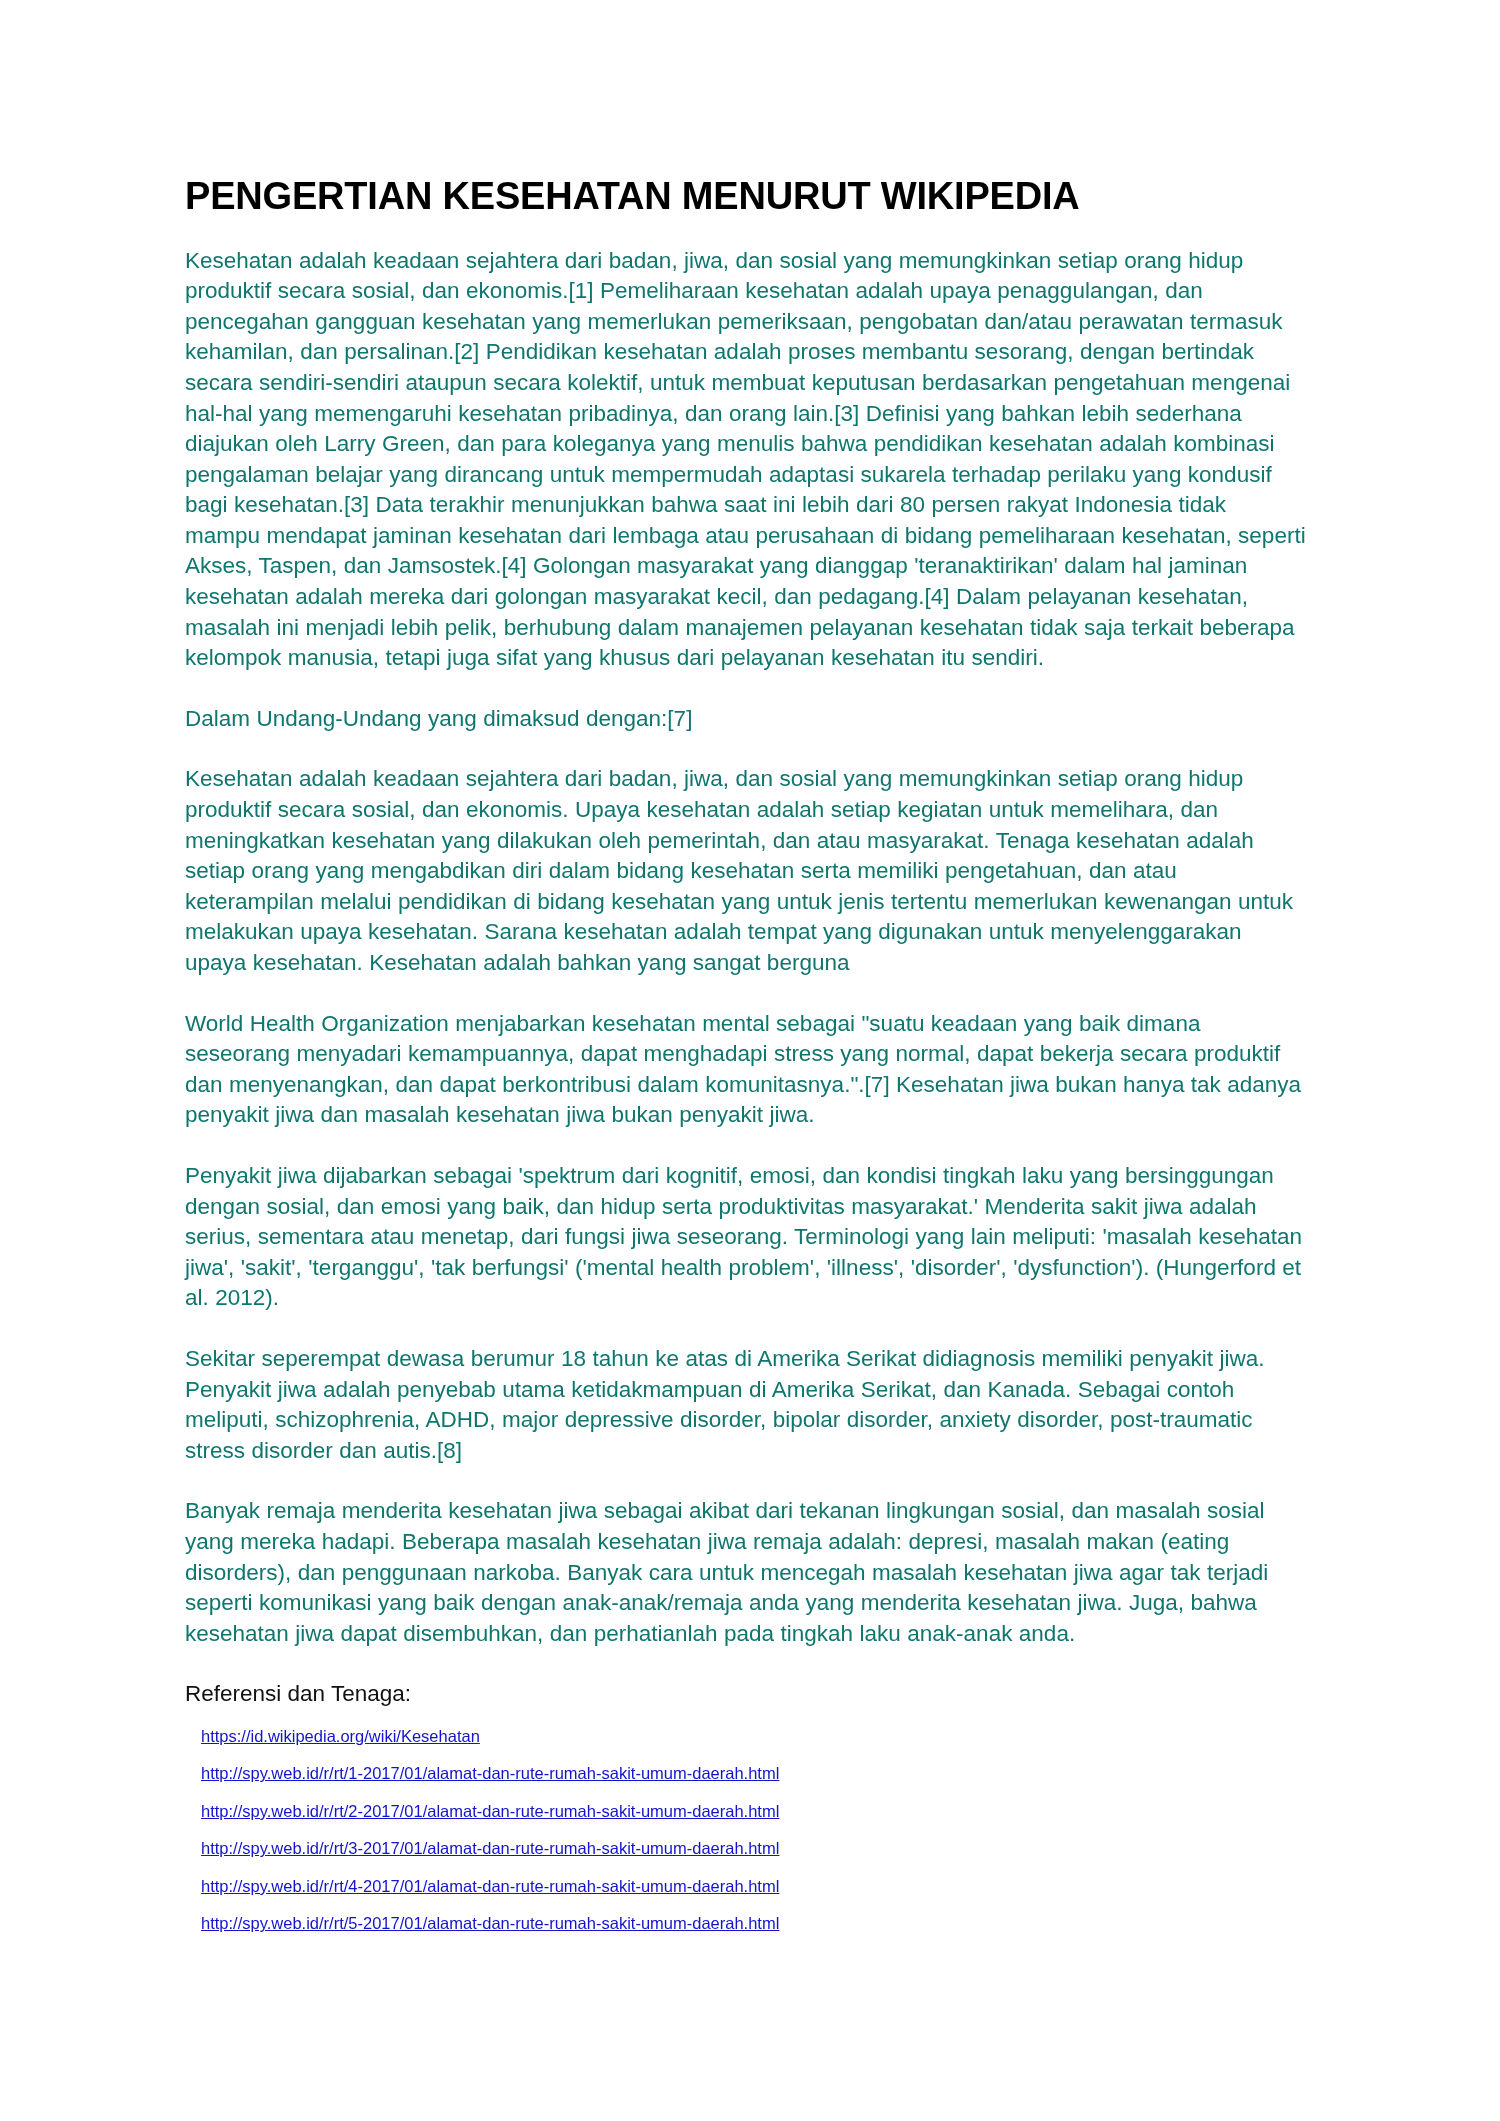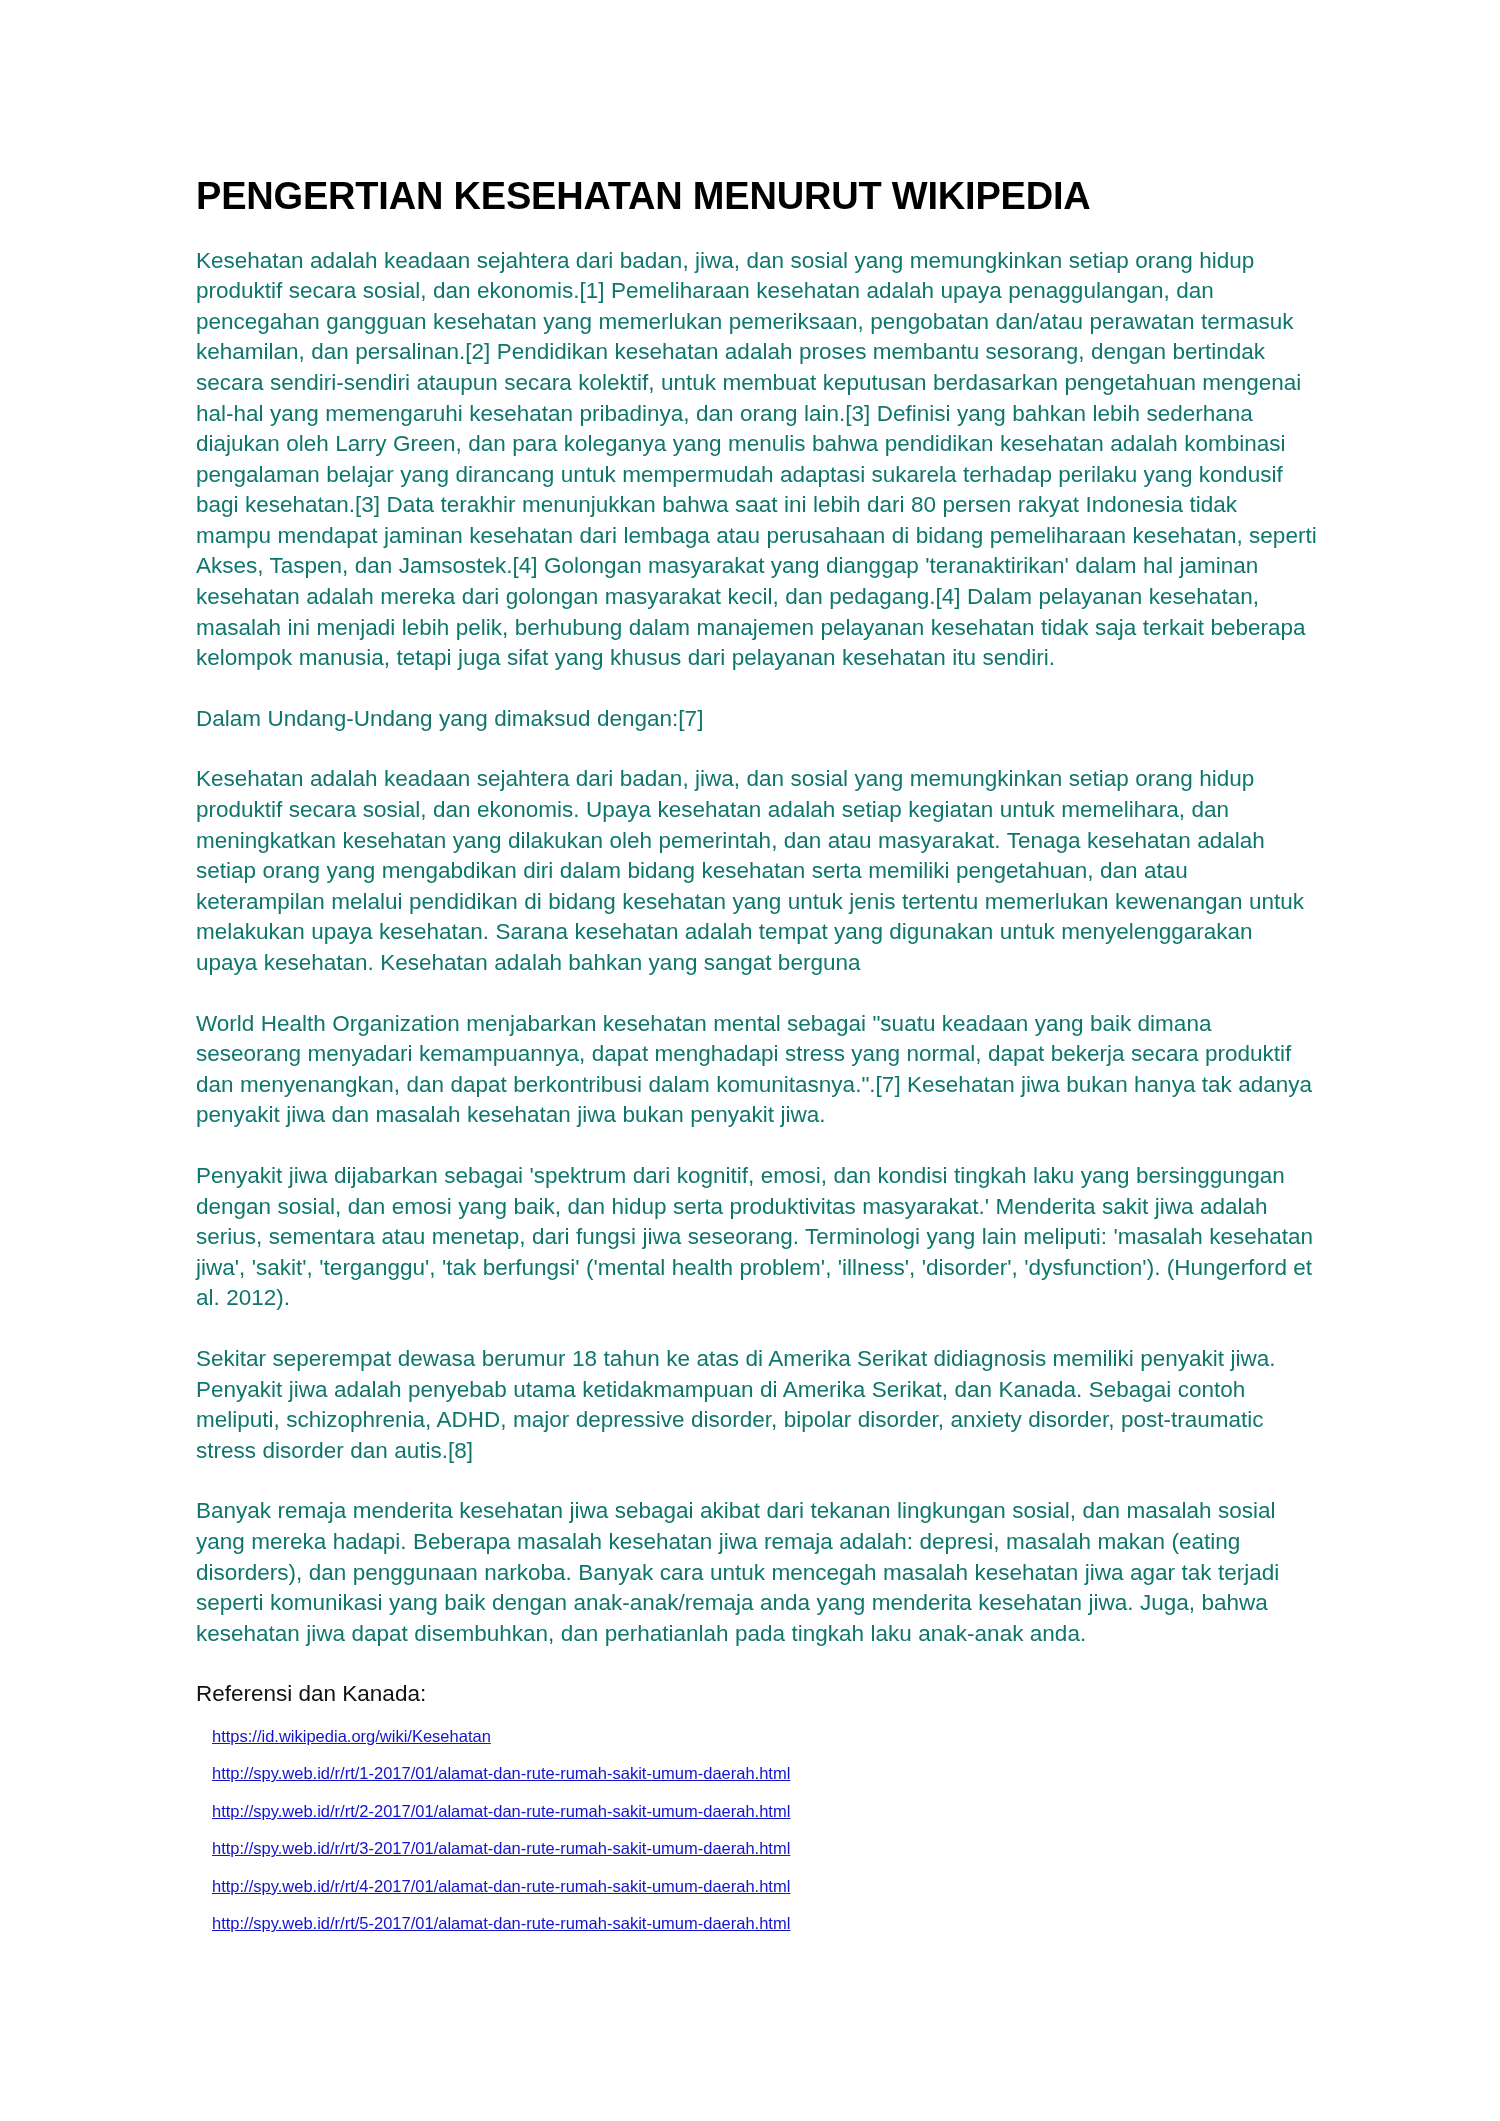--- a/index.html
+++ b/index.html
@@ -17,21 +17,21 @@
   }
   .page {
     position: relative;
     width: 1500px;
     height: 2121px;
     background: #ffffff;
     box-sizing: border-box;
   }
   .content {
     position: absolute;
-    left: 196px;
+    left: 185px;
     top: 175px;
     width: 1122px;
   }
   .doc-title {
     font-size: 38px;
     font-weight: bold;
     line-height: 1.12;
     letter-spacing: -0.2px;
     margin: 0 0 28px 0;
     color: #000000;
@@ -91,21 +91,21 @@
     </div>
 
     <p class="para">World Health Organization menjabarkan kesehatan mental sebagai "suatu keadaan yang baik dimana seseorang menyadari kemampuannya, dapat menghadapi stress yang normal, dapat bekerja secara produktif dan menyenangkan, dan dapat berkontribusi dalam komunitasnya.".[7] Kesehatan jiwa bukan hanya tak adanya penyakit jiwa dan masalah kesehatan jiwa bukan penyakit jiwa.</p>
 
     <p class="para">Penyakit jiwa dijabarkan sebagai 'spektrum dari kognitif, emosi, dan kondisi tingkah laku yang bersinggungan dengan sosial, dan emosi yang baik, dan hidup serta produktivitas masyarakat.' Menderita sakit jiwa adalah serius, sementara atau menetap, dari fungsi jiwa seseorang. Terminologi yang lain meliputi: 'masalah kesehatan jiwa', 'sakit', 'terganggu', 'tak berfungsi' ('mental health problem', 'illness', 'disorder', 'dysfunction'). (Hungerford et al. 2012).</p>
 
     <p class="para">Sekitar seperempat dewasa berumur 18 tahun ke atas di Amerika Serikat didiagnosis memiliki penyakit jiwa. Penyakit jiwa adalah penyebab utama ketidakmampuan di Amerika Serikat, dan Kanada. Sebagai contoh meliputi, schizophrenia, ADHD, major depressive disorder, bipolar disorder, anxiety disorder, post-traumatic stress disorder dan autis.[8]</p>
 
     <p class="para">Banyak remaja menderita kesehatan jiwa sebagai akibat dari tekanan lingkungan sosial, dan masalah sosial yang mereka hadapi. Beberapa masalah kesehatan jiwa remaja adalah: depresi, masalah makan (eating disorders), dan penggunaan narkoba. Banyak cara untuk mencegah masalah kesehatan jiwa agar tak terjadi seperti komunikasi yang baik dengan anak-anak/remaja anda yang menderita kesehatan jiwa. Juga, bahwa kesehatan jiwa dapat disembuhkan, dan perhatianlah pada tingkah laku anak-anak anda.</p>
 
-    <div class="ref-heading">Referensi dan Kanada:</div>
+    <div class="ref-heading">Referensi dan Tenaga:</div>
 
     <ul class="links">
       <li>
         <a class="link" href="#">https://id.wikipedia.org/wiki/Kesehatan</a>
       </li>
       <li>
         <a class="link" href="#">http://spy.web.id/r/rt/1-2017/01/alamat-dan-rute-rumah-sakit-umum-daerah.html</a>
       </li>
       <li>
         <a class="link" href="#">http://spy.web.id/r/rt/2-2017/01/alamat-dan-rute-rumah-sakit-umum-daerah.html</a>

